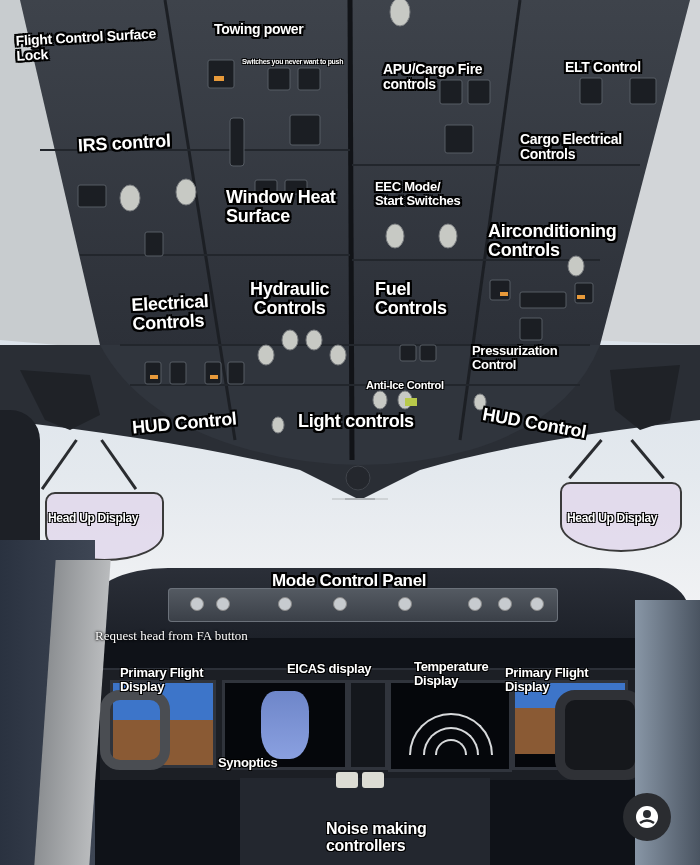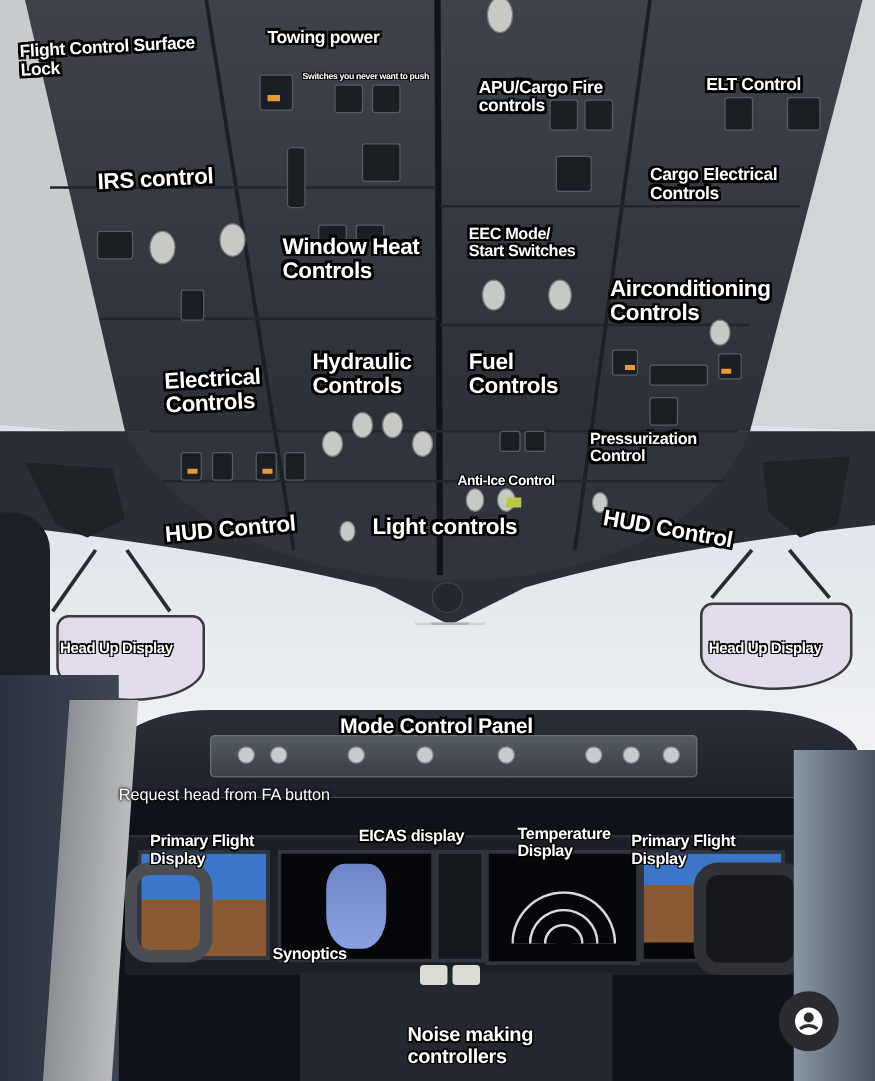--- a/index.html
+++ b/index.html
@@ -42,21 +42,21 @@
 
   
   .lbl{position:absolute;color:#ffffff;font-family:"Liberation Sans",sans-serif;font-weight:bold;
     line-height:1.05;white-space:pre;letter-spacing:-0.3px;
     text-shadow:-2px -2px 0 #000,2px -2px 0 #000,-2px 2px 0 #000,2px 2px 0 #000,
                 0 2px 0 #000,0 -2px 0 #000,2px 0 0 #000,-2px 0 0 #000;}
   .lbl.sm{font-size:11px;text-shadow:-1px -1px 0 #000,1px -1px 0 #000,-1px 1px 0 #000,1px 1px 0 #000;}
   .lbl.xs{font-size:7px;text-shadow:-1px -1px 0 #000,1px -1px 0 #000,-1px 1px 0 #000,1px 1px 0 #000;}
   .lbl.md{font-size:14px;}
   .lbl.lg{font-size:18px;}
-  .plain{position:absolute;color:#fff;font-family:Liberation Sans, sans-serif;font-size:13px;
+  .plain{position:absolute;color:#fff;font-family:Liberation Serif, serif;font-size:13px;
     text-shadow:0 0 2px #000,0 0 3px #000;}
 
   
   .wm{position:absolute;left:480px;top:776px;display:flex;align-items:center;gap:4px;}
   .wm-name{color:#fff;font-family:"Liberation Sans",sans-serif;font-weight:bold;font-size:24px;
     text-shadow:0 0 3px #000,0 0 5px #000;}
   .check{width:32px;height:32px;border-radius:6px;background:#39b54a;display:flex;align-items:center;justify-content:center;}
   .profile{position:absolute;left:623px;top:793px;width:48px;height:48px;border-radius:50%;background:#2a2c30;
     display:flex;align-items:center;justify-content:center;}
 </style>
@@ -209,26 +209,26 @@
 Lock</div>
   <div class="lbl md" style="left:214px;top:22px;">Towing power</div>
   <div class="lbl xs" style="left:242px;top:58px;">Switches you never want to push</div>
   <div class="lbl md" style="left:383px;top:62px;">APU/Cargo Fire
 controls</div>
   <div class="lbl md" style="left:565px;top:60px;">ELT Control</div>
   <div class="lbl lg" style="left:78px;top:134px;transform:rotate(-3deg);">IRS control</div>
   <div class="lbl md" style="left:520px;top:132px;">Cargo Electrical
 Controls</div>
   <div class="lbl lg" style="left:226px;top:188px;">Window Heat
-Controls</div>
+Surface</div>
   <div class="lbl md" style="left:375px;top:180px;font-size:13px;">EEC Mode/
 Start Switches</div>
   <div class="lbl lg" style="left:488px;top:222px;">Airconditioning
 Controls</div>
-  <div class="lbl lg" style="left:250px;top:280px;">Hydraulic
+  <div class="lbl lg" style="left:250px;top:280px;text-align:center;">Hydraulic
 Controls</div>
   <div class="lbl lg" style="left:132px;top:294px;transform:rotate(-3deg);">Electrical
 Controls</div>
   <div class="lbl lg" style="left:375px;top:280px;">Fuel
 Controls</div>
   <div class="lbl md" style="left:472px;top:344px;font-size:13px;">Pressurization
 Control</div>
   <div class="lbl sm" style="left:366px;top:380px;">Anti-Ice Control</div>
   <div class="lbl lg" style="left:132px;top:414px;transform:rotate(-5deg);">HUD Control</div>
   <div class="lbl lg" style="left:298px;top:412px;">Light controls</div>

